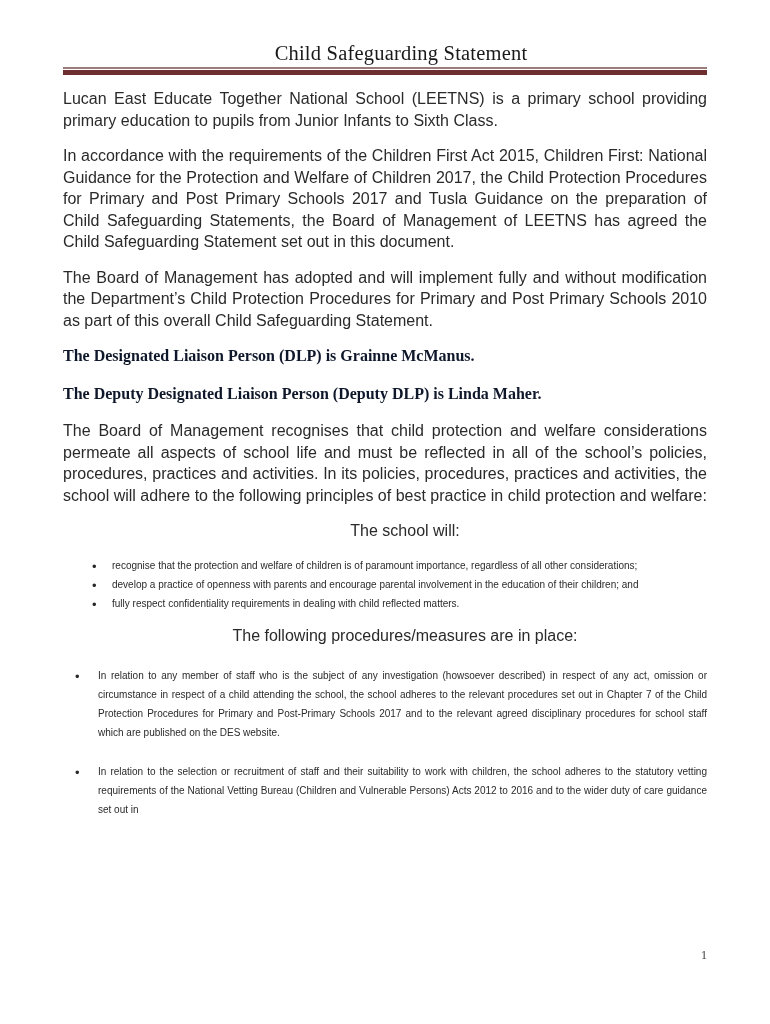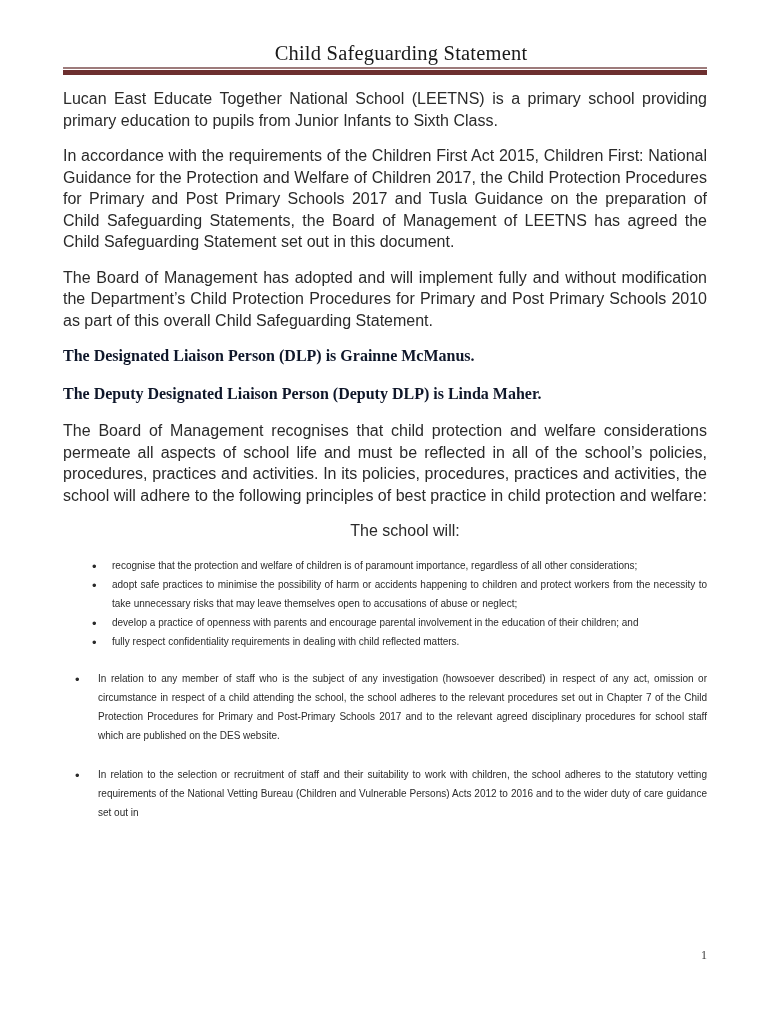--- a/index.html
+++ b/index.html
@@ -168,27 +168,27 @@
     <p class="para bold">The Designated Liaison Person (DLP) is Grainne McManus.</p>
 
     <p class="para bold">The Deputy Designated Liaison Person (Deputy DLP) is Linda Maher.</p>
 
     <p class="para">The Board of Management recognises that child protection and welfare considerations permeate all aspects of school life and must be reflected in all of the school’s policies, procedures, practices and activities. In its policies, procedures, practices and activities, the school will adhere to the following principles of best practice in child protection and welfare:</p>
 
     <p class="para plain">The school will:</p>
 
     <ul class="bullets list-principles">
       <li>recognise that the protection and welfare of children is of paramount importance, regardless of all other considerations;</li>
-      <li>adopt safe practices to minimise the possibility of harm or accidents happening to children and protect workers from the necessity to take unnecessary risks that may leave themselves open to accusations of abuse or neglect;</li>
       <li>develop a practice of openness with parents and encourage parental involvement in the education of their children; and</li>
       <li>fully respect confidentiality requirements in dealing with child reflected matters.</li>
     </ul>
 
     <div class="spacer-md"></div>
 
+    <p class="para plain">The following procedures/measures are in place:</p>
 
     <div class="spacer-sm"></div>
 
     <ul class="bullets list-procedures">
       <li>In relation to any member of staff who is the subject of any investigation (howsoever described) in respect of any act, omission or circumstance in respect of a child attending the school, the school adheres to the relevant procedures set out in Chapter 7 of the Child Protection Procedures for Primary and Post-Primary Schools 2017 and to the relevant agreed disciplinary procedures for school staff which are published on the DES website.</li>
       <li>In relation to the selection or recruitment of staff and their suitability to work with children, the school adheres to the statutory vetting requirements of the National Vetting Bureau (Children and Vulnerable Persons) Acts 2012 to 2016 and to the wider duty of care guidance set out in</li>
     </ul>
 
   </div>
 

